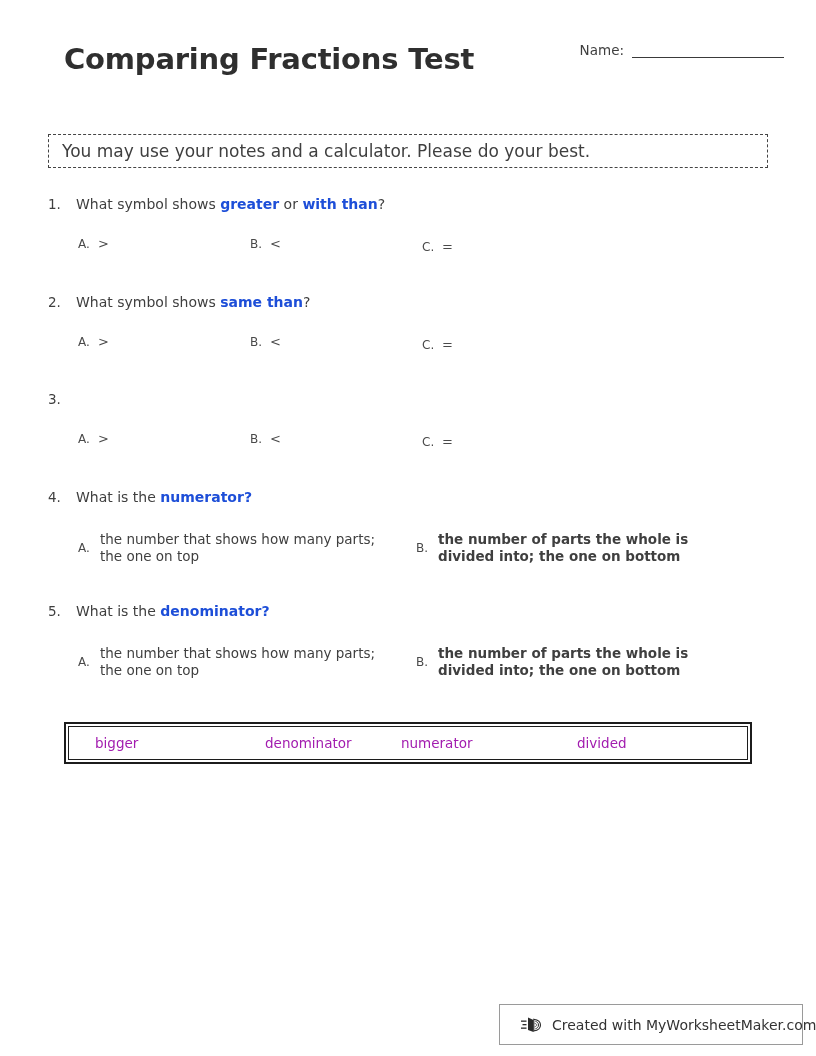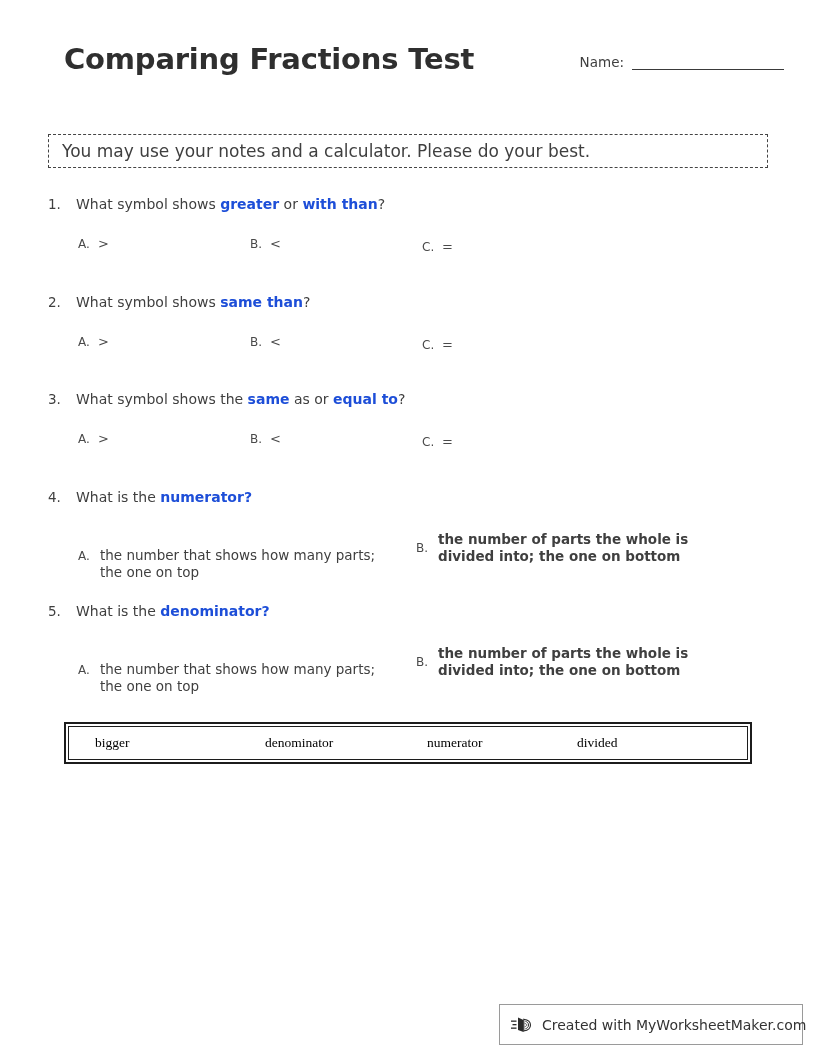--- a/index.html
+++ b/index.html
@@ -31,21 +31,21 @@
     top: 0;
     font-size: 29px;
     font-weight: bold;
     color: #2f2f2f;
     letter-spacing: -0.2px;
     white-space: nowrap;
   }
   .name-block {
     position: absolute;
     right: 0;
-    top: 12px;
+    top: 0;
     display: flex;
     align-items: center;
   }
   .name-label {
     font-size: 13.5px;
     color: #3f3f3f;
     margin-right: 8px;
   }
   .name-line {
     display: inline-block;
@@ -143,21 +143,21 @@
     color: #4a4a4a;
     width: 22px;
     flex: 0 0 22px;
   }
   .opt-txt .body {
     font-size: 13.5px;
     color: #3f3f3f;
     line-height: 17px;
   }
   .opt-txt-a { left: 30px; width: 300px; }
-  .opt-txt-a .body { width: 288px; margin-top: 16px; }
+  .opt-txt-a .body { width: 288px; }
   .opt-txt-b { left: 368px; width: 330px; }
   .opt-txt-b .body { width: 300px; font-weight: bold; }
 
   
   .word-bank {
     position: absolute;
     left: 64px;
     top: 722px;
     width: 688px;
     height: 42px;
@@ -171,42 +171,41 @@
     height: 100%;
     border: 1px solid #1c1c1c;
     box-sizing: border-box;
     position: relative;
   }
   .word-bank-word {
     position: absolute;
     top: 50%;
     transform: translateY(-50%);
     font-size: 13.5px;
-    color: #000000;
-    white-space: nowrap;
-    font-family: Liberation Serif, serif;
+    color: #a21caf;
+    white-space: nowrap;
   }
   .wb-0 { left: 26px; }
   .wb-1 { left: 196px; }
-  .wb-2 { left: 358px; text-align: center; }
+  .wb-2 { left: 332px; text-align: center; }
   .wb-3 { left: 508px; }
 
   
   .footer-badge {
     position: absolute;
     left: 499px;
     top: 1004px;
     width: 304px;
     height: 41px;
     border: 1.2px solid #9a9a9a;
     background: #ffffff;
     box-sizing: border-box;
     display: flex;
     align-items: center;
-    padding-left: 10px;
+    padding-left: 20px;
   }
   .footer-icon {
     width: 24px;
     height: 24px;
     flex: 0 0 24px;
     margin-right: 8px;
     display: flex;
     align-items: center;
     justify-content: center;
   }
@@ -268,21 +267,20 @@
         </div>
         <div class="opt-sym opt-c">
           <span class="letter">C.</span>
           <span class="val">=</span>
         </div>
       </div>
     </div>
     <div class="question-block" style="top: 391px;">
       <div class="q-line">
         <span class="q-num">3.</span>
-        <span class="q-text"><span>What symbol shows the </span><b>same</b><span> as or </span><b>equal to</b><span>?</span></span>
       </div>
       <div class="opts-symbols">
         <div class="opt-sym opt-a">
           <span class="letter">A.</span>
           <span class="val">&gt;</span>
         </div>
         <div class="opt-sym opt-b">
           <span class="letter">B.</span>
           <span class="val">&lt;</span>
         </div>

